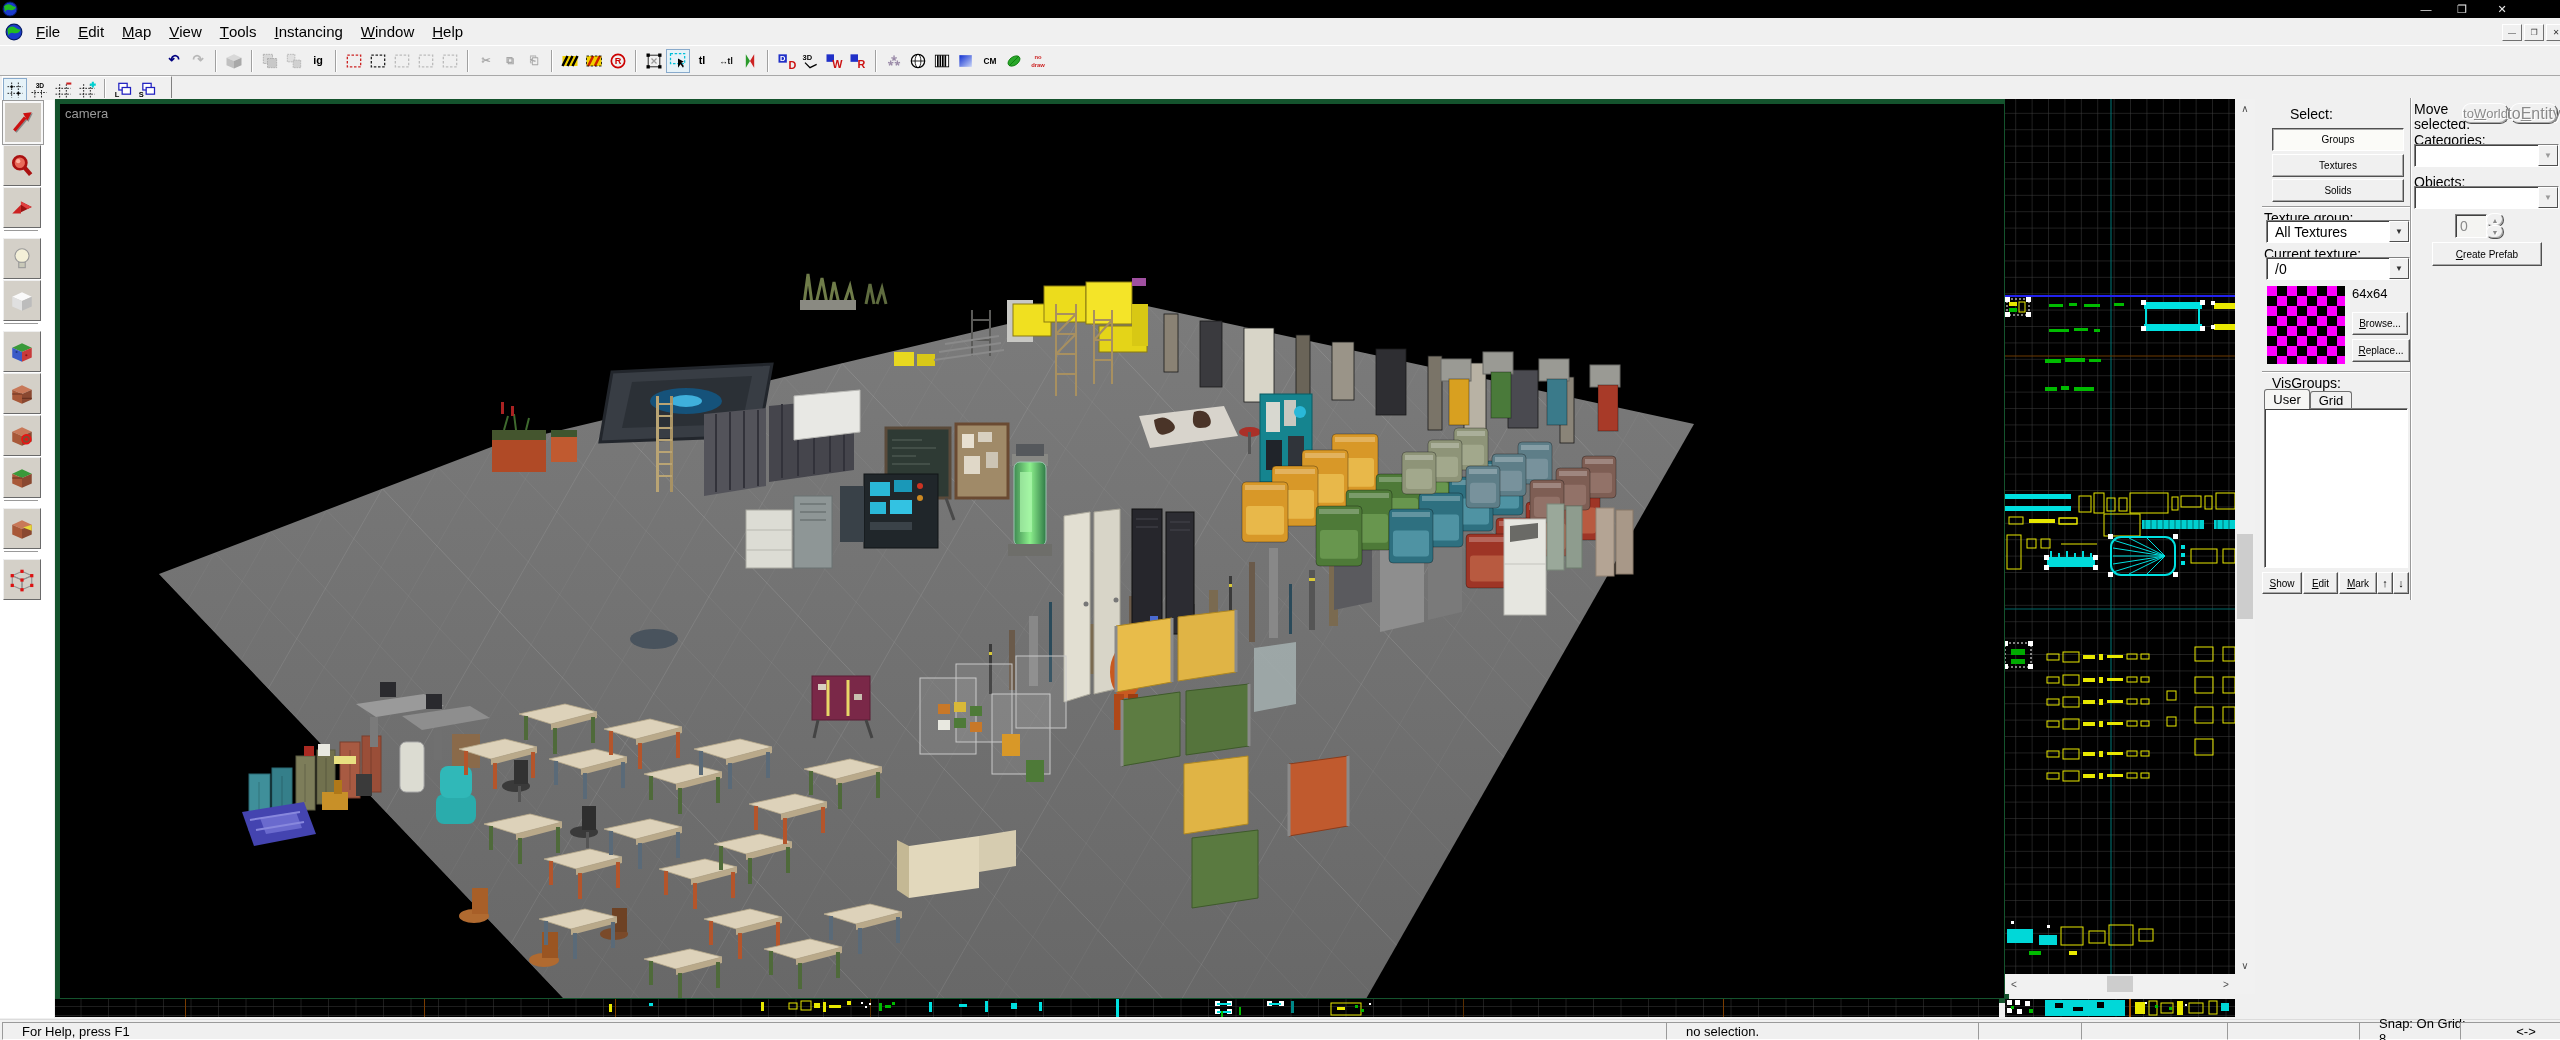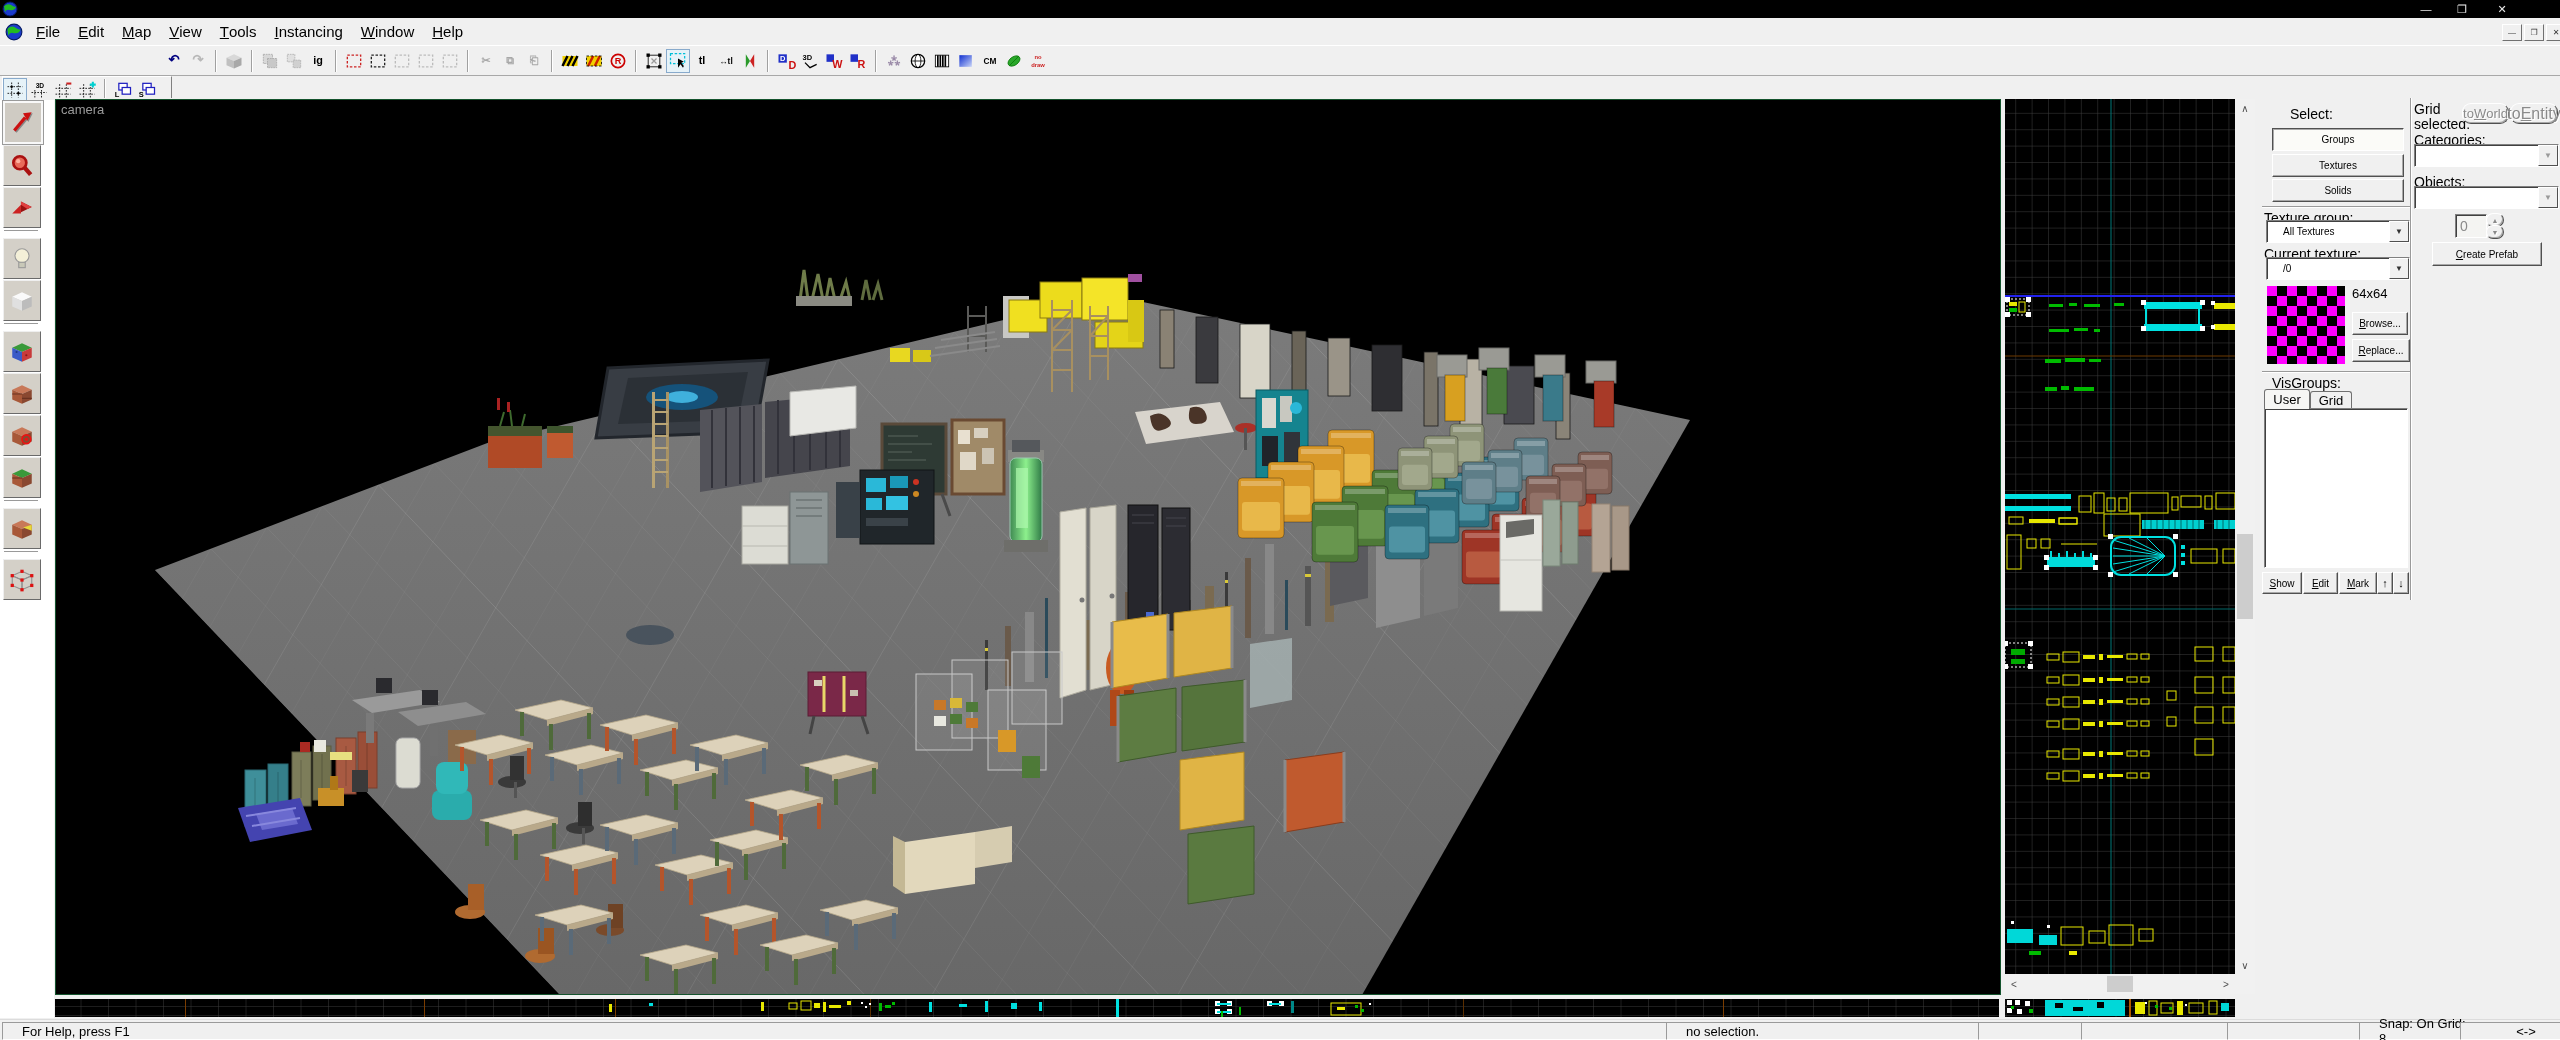--- a/index.html
+++ b/index.html
@@ -24,38 +24,38 @@
   .toolbar-grid{left:2px;top:76px;width:168px;height:26px;background:#f0f0f0;display:flex;align-items:center;
                 border:1px solid;border-color:#fff #808080 #808080 #fff;}
   
   .left-pane{left:0;top:100px;width:54px;height:918px;background:#fff;}
   .toolbtn{width:36px;height:39px;margin:1px 0 1px 3px;background:#d4d0c8;display:flex;align-items:center;
            justify-content:center;border:1px solid;border-color:#efefef #6a6a6a #6a6a6a #efefef;}
   .toolbtn.selected{border:2px solid #f8f8f8;outline:1px solid #9a9a9a;background:#cfcbc3;}
   .toolsep{height:4px;margin:2px 4px;border-top:1px solid #9a9a9a;border-bottom:1px solid #fff;width:34px;}
   
   .map-window{left:54px;top:98px;width:2204px;height:920px;background:#f0f0f0;}
-  .view{background:#000;position:absolute;border:1px solid #14532d;}
+  .view{background:#000;position:absolute;border:5px solid #14532d;}
   .camlabel{position:absolute;left:5px;top:2px;color:#9a9a9a;font-size:13px;}
   
   .sb{position:absolute;background:#f1f1f1;}
   .sb-arrow{position:absolute;color:#505050;font-size:10px;display:flex;align-items:center;justify-content:center;}
   .sb-thumb{position:absolute;background:#cdcdcd;}
   
   .right-panel{left:2262px;top:98px;width:298px;height:920px;background:#f0f0f0;font-size:14px;}
   .lbl{position:absolute;white-space:nowrap;}
   .lbl u{text-decoration:underline;}
   .btn95{position:absolute;background:#f0f0f0;border:1px solid;border-color:#fff #505050 #505050 #fff;
          box-shadow:inset -1px -1px 0 #a8a8a8;display:flex;align-items:center;justify-content:center;font-size:10px;}
   .btn95.pressed{background:#fbfbf8;border-color:#505050 #fff #fff #505050;box-shadow:inset 1px 1px 0 #a8a8a8;}
   .btn95.disabled{color:#8a8a8a;text-shadow:1px 1px 0 #fff;border-radius:9px;}
   .btn95 u{text-decoration:underline;}
   .combo{position:absolute;background:#fff;border:1px solid;border-color:#808080 #fff #fff #808080;
          box-shadow:inset 1px 1px 0 #404040;display:flex;align-items:center;}
-  .combo .ct{flex:1;padding-left:16px;font-size:10px;white-space:nowrap;overflow:hidden;}
+  .combo .ct{flex:1;padding-left:8px;font-size:14px;white-space:nowrap;overflow:hidden;}
   .combo .ca{width:18px;align-self:stretch;background:#f0f0f0;border:1px solid;border-color:#fff #505050 #505050 #fff;
              display:flex;align-items:center;justify-content:center;font-size:8px;color:#333;}
   .combo .ca.dis{color:#9a9a9a;}
   .sunken{position:absolute;background:#fff;border:1px solid;border-color:#808080 #fff #fff #808080;
           box-shadow:inset 1px 1px 0 #404040;}
   .etch{position:absolute;border-top:1px solid #9a9a9a;border-bottom:1px solid #fff;height:0;}
   .etchv{position:absolute;border-left:1px solid #9a9a9a;border-right:1px solid #fff;width:0;}
   .tab{position:absolute;background:#f0f0f0;border:1px solid #707070;border-bottom:none;
        border-radius:3px 3px 0 0;display:flex;align-items:center;justify-content:center;font-size:13px;}
   .tab.active{background:#f6f6f4;height:20px;z-index:2;text-align:right;}
@@ -1273,21 +1273,21 @@
   <div class="lbl" style="left:10px;top:277px">VisGroups:</div>
   <div class="tab active" style="left:2px;top:291px;width:44px;height:19px">User</div>
   <div class="tab" style="left:48px;top:293px;width:40px;height:17px">Grid</div>
   <div class="sunken" style="left:2px;top:310px;width:142px;height:158px"></div>
   <div class="btn95" style="left:0;top:474px;width:38px;height:20px"><u>S</u>how</div>
   <div class="btn95" style="left:41px;top:474px;width:33px;height:20px"><u>E</u>dit</div>
   <div class="btn95" style="left:77px;top:474px;width:36px;height:20px"><u>M</u>ark</div>
   <div class="btn95" style="left:115px;top:474px;width:14px;height:20px;font-size:11px">↑</div>
   <div class="btn95" style="left:131px;top:474px;width:14px;height:20px;font-size:11px">↓</div>
 
-  <div class="lbl" style="left:152px;top:4px;width:48px;white-space:normal;line-height:1.1">Grid selected:</div>
+  <div class="lbl" style="left:152px;top:4px;width:48px;white-space:normal;line-height:1.1">Move selected:</div>
   <div class="btn95 disabled" style="left:200px;top:5px;width:45px;height:19px;font-size:13px">to<u>W</u>orld</div>
   <div class="btn95 disabled" style="left:248px;top:5px;width:46px;height:19px;font-size:16px">to<u>E</u>ntity</div>
   <div class="lbl" style="left:152px;top:34px"><u>C</u>ategories:</div>
   <div class="combo" style="left:152px;top:46px;width:143px;height:21px">
     <span class="ct"></span>
       <span class="ca dis">▼</span>
   </div>
   <div class="lbl" style="left:152px;top:76px"><u>O</u>bjects:</div>
   <div class="combo" style="left:152px;top:88px;width:143px;height:21px">
     <span class="ct"></span>

